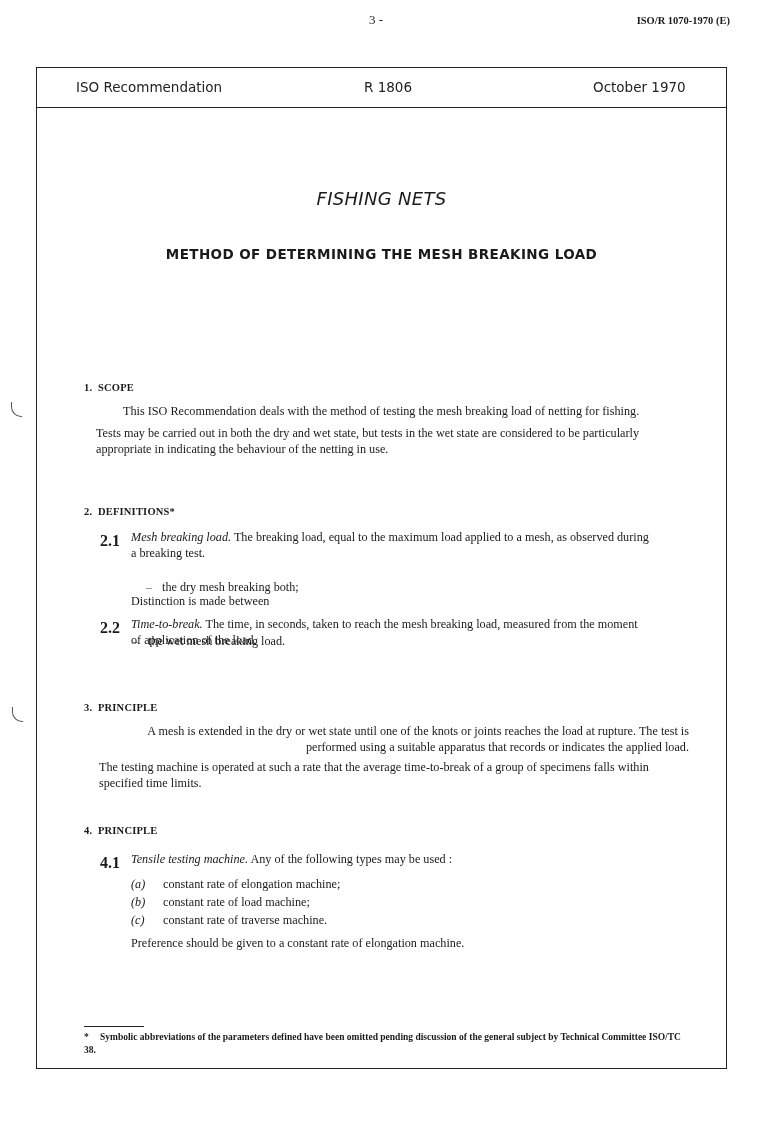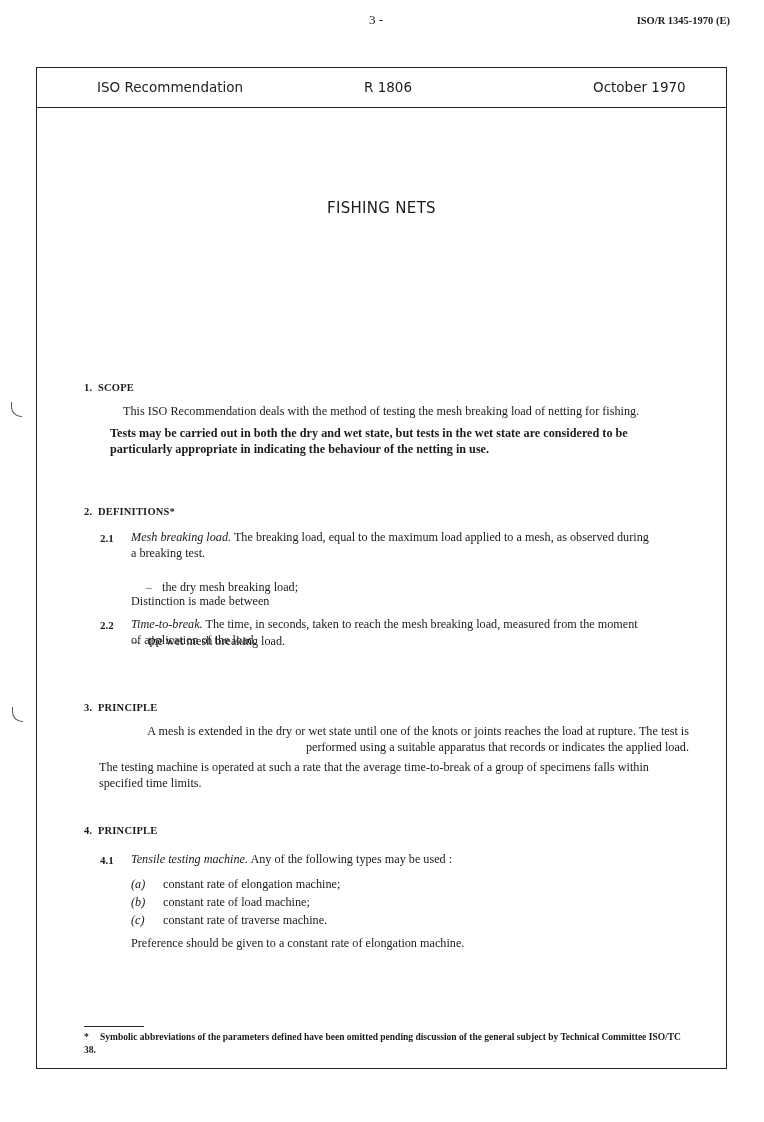--- a/index.html
+++ b/index.html
@@ -13,76 +13,77 @@
     .doc-ref { right: 34px; top: 15px; font-size: 10.5px; font-weight: bold; }
     .frame {
       left: 36px; top: 67px; width: 689px; height: 1000px;
       border: 1.5px solid #222;
     }
     .header-row {
       position: absolute; left: 0; top: 0; width: 100%; height: 39px;
       border-bottom: 1.5px solid #222;
     }
     .hdr { position: absolute; top: 11px; font-size: 13.5px; color: #222; }
-    .hdr-left { left: 60px; }
+    .hdr-left { left: 39px; }
     .hdr-mid { left: 327px; }
     .hdr-right { left: 556px; }
     .title-block { position: absolute; left: 0; width: 100%; text-align: center; }
-    .t1 { top: 131px; font-size: 15px; letter-spacing: 0.3px; }
+    .t1 { top: 120px; font-size: 18px; letter-spacing: 0.3px; font-style: italic; }
     .t2 { top: 178px; font-size: 13.5px; font-weight: bold; letter-spacing: 0.4px; }
     .t3 { top: 210px; font-size: 13.5px; font-weight: bold; letter-spacing: 0.4px; }
     .body-text { font-size: 12.2px; line-height: 16px; }
     .sec-heading { font-size: 10.5px; font-weight: bold; letter-spacing: 0.2px; }
-    .sub-num { font-size: 11px; font-weight: bold; text-align: right; }
+    .sub-num { font-size: 16px; font-weight: bold; text-align: right; }
     .ital { font-style: italic; }
     .list-dash { display: inline-block; width: 16px; color: #666; }
     .foot-rule { left: 48px; top: 958px; width: 60px; border-top: 1.5px solid #222; }
     .footnote { left: 48px; top: 961px; width: 600px; font-size: 9.5px; font-weight: bold; line-height: 12.5px; }
     .foot-star { display: inline-block; width: 16px; }
     .margin-mark { width: 10px; height: 14px; border-left: 1px solid #555; border-bottom: 1px solid #555; border-bottom-left-radius: 10px; }
   </style>
 </head>
 <body>
 
 <div class="abs page-num">3 -</div>
-<div class="abs doc-ref">ISO/R 1345-1970 (E)</div>
+<div class="abs doc-ref">ISO/R 1070-1970 (E)</div>
 
 <div class="abs margin-mark" style="left:11px; top:402px;"></div>
 <div class="abs margin-mark" style="left:12px; top:707px;"></div>
 
 <div class="abs frame">
   <div class="header-row">
     <span class="hdr hdr-left sans">ISO Recommendation</span>
     <span class="hdr hdr-mid sans">R 1806</span>
     <span class="hdr hdr-right sans">October 1970</span>
   </div>
 
   <div class="title-block t1 sans">FISHING NETS</div>
+  <div class="title-block t2 sans">METHOD OF DETERMINING THE MESH BREAKING LOAD</div>
 </div>
 
 <div class="abs sec-heading" style="left:84px; top:382px;">
   <span>1.</span>&nbsp;
   <span>SCOPE</span>
 </div>
 <div class="abs body-text" style="left:99px; top:403px; width:600px;margin-left:24px;">This ISO Recommendation deals with the method of testing the mesh breaking load of netting for fishing.</div>
-<div class="abs body-text" style="left:110px; top:425px; width:560px;font-weight:bold;">Tests may be carried out in both the dry and wet state, but tests in the wet state are considered to be particularly appropriate in indicating the behaviour of the netting in use.</div>
+<div class="abs body-text" style="left:96px; top:425px; width:560px;">Tests may be carried out in both the dry and wet state, but tests in the wet state are considered to be particularly appropriate in indicating the behaviour of the netting in use.</div>
 
 <div class="abs sec-heading" style="left:84px; top:506px;">
   <span>2.</span>&nbsp;
   <span>DEFINITIONS*</span>
 </div>
 
 <div class="abs sub-num" style="left:100px; top:532px;">2.1</div>
 <div class="abs body-text" style="left:131px; top:529px; width:520px;">
   <span class="ital">Mesh breaking load.</span>
   <span>The breaking load, equal to the maximum load applied to a mesh, as observed during a breaking test.</span>
 </div>
 <div class="abs body-text" style="left:131px; top:561px;margin-top:32px;">Distinction is made between</div>
 <div class="abs body-text" style="left:146px; top:579px;">
-  <span class="list-dash">–</span><span>the dry mesh breaking load;</span>
+  <span class="list-dash">–</span><span>the dry mesh breaking both;</span>
 </div>
 <div class="abs body-text" style="left:132px; top:596px;margin-top:37px;">
   <span class="list-dash">–</span><span>the wet mesh breaking load.</span>
 </div>
 
 <div class="abs sub-num" style="left:100px; top:619px;">2.2</div>
 <div class="abs body-text" style="left:131px; top:616px; width:510px;">
   <span class="ital">Time-to-break.</span>
   <span>The time, in seconds, taken to reach the mesh breaking load, measured from the moment of application of the load.</span>
 </div>

